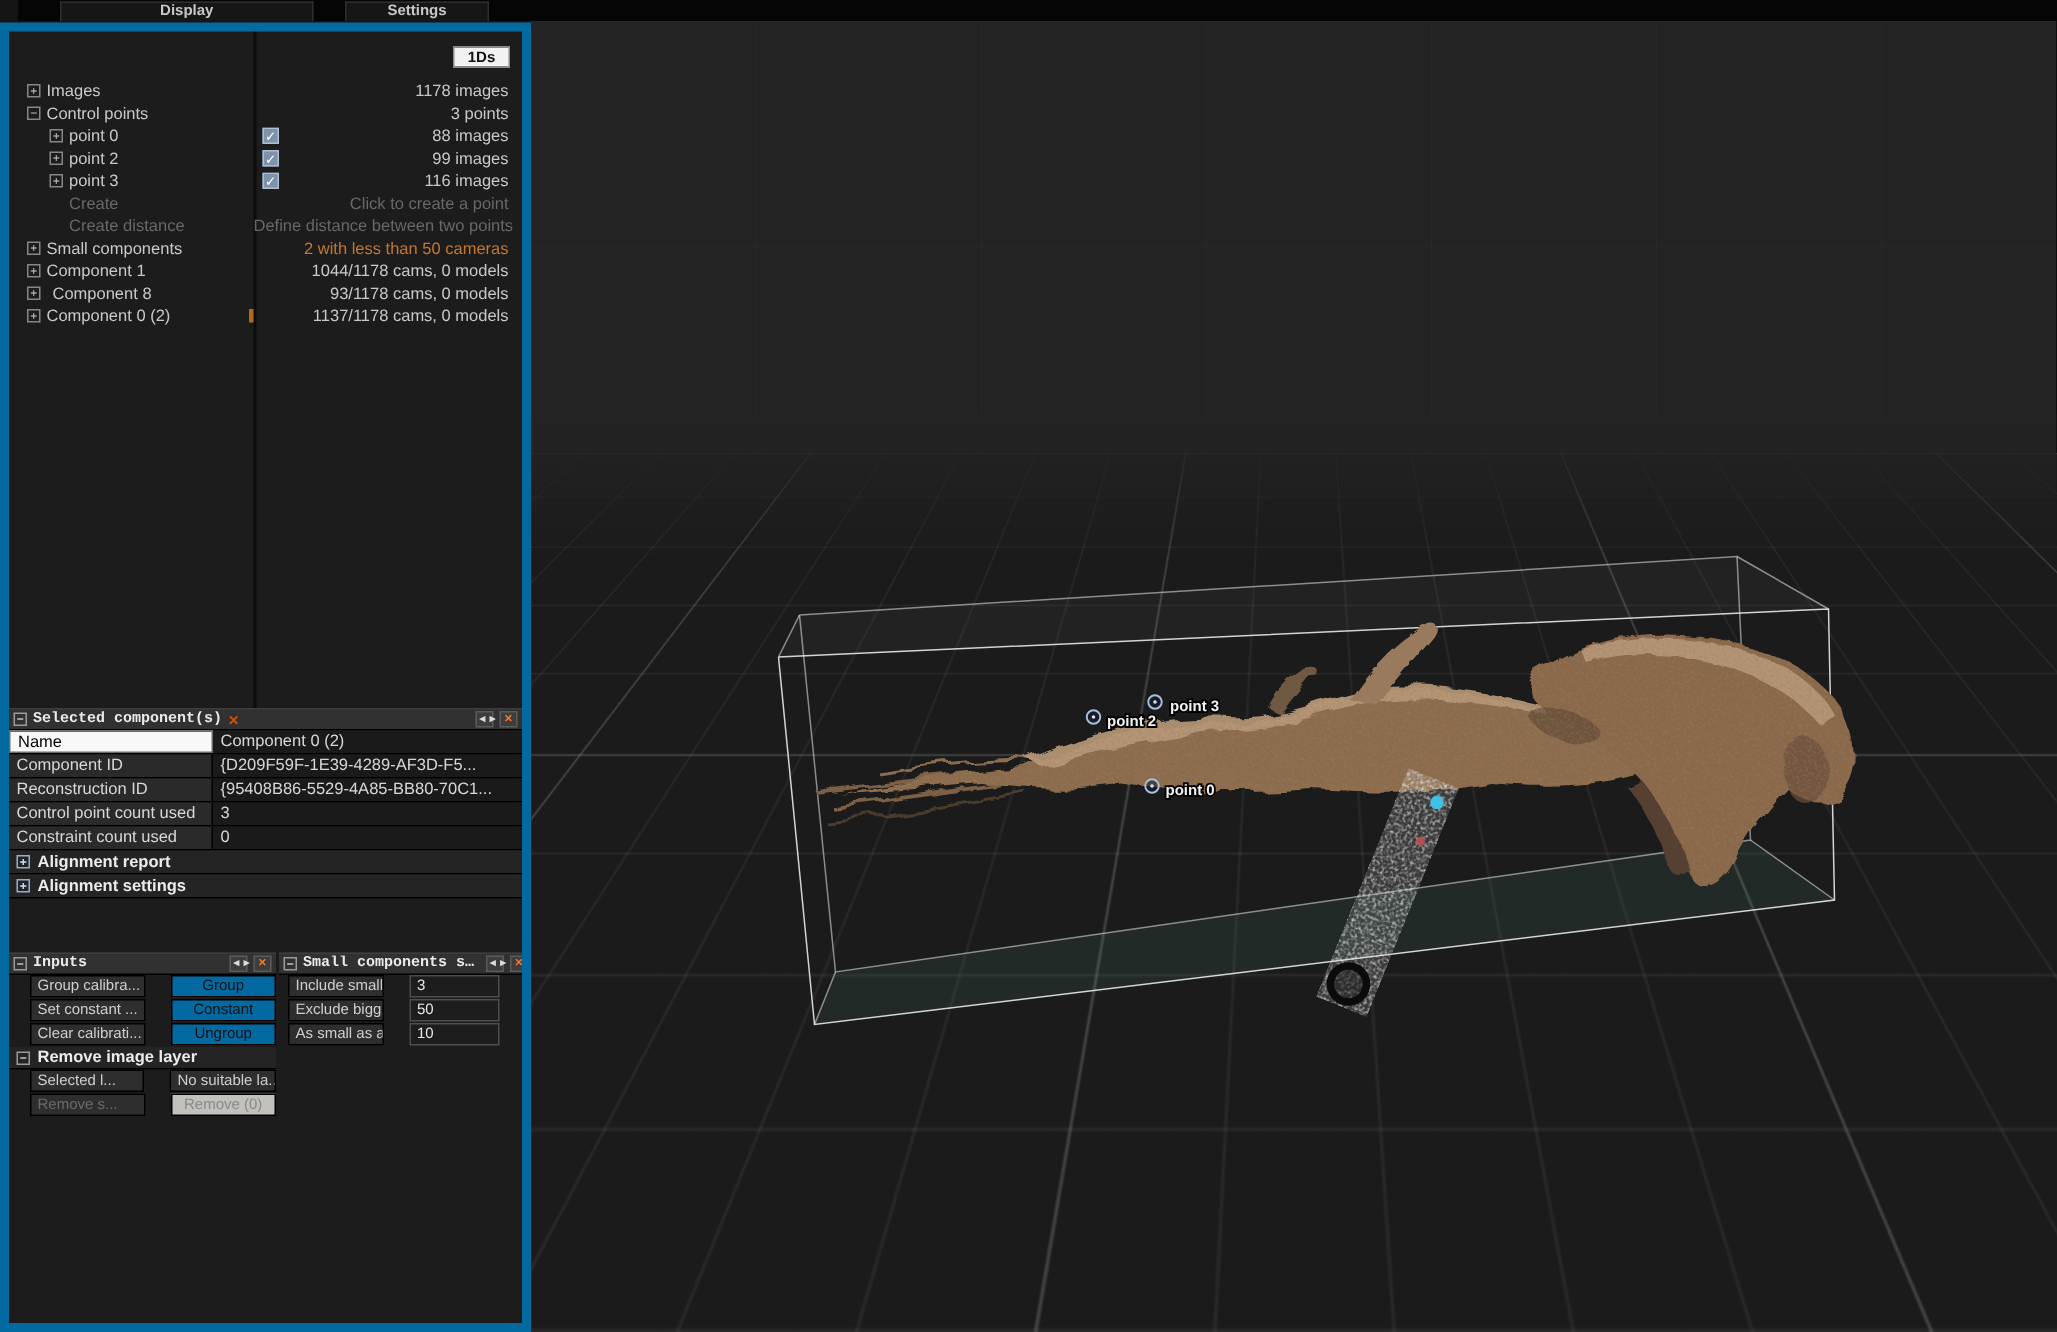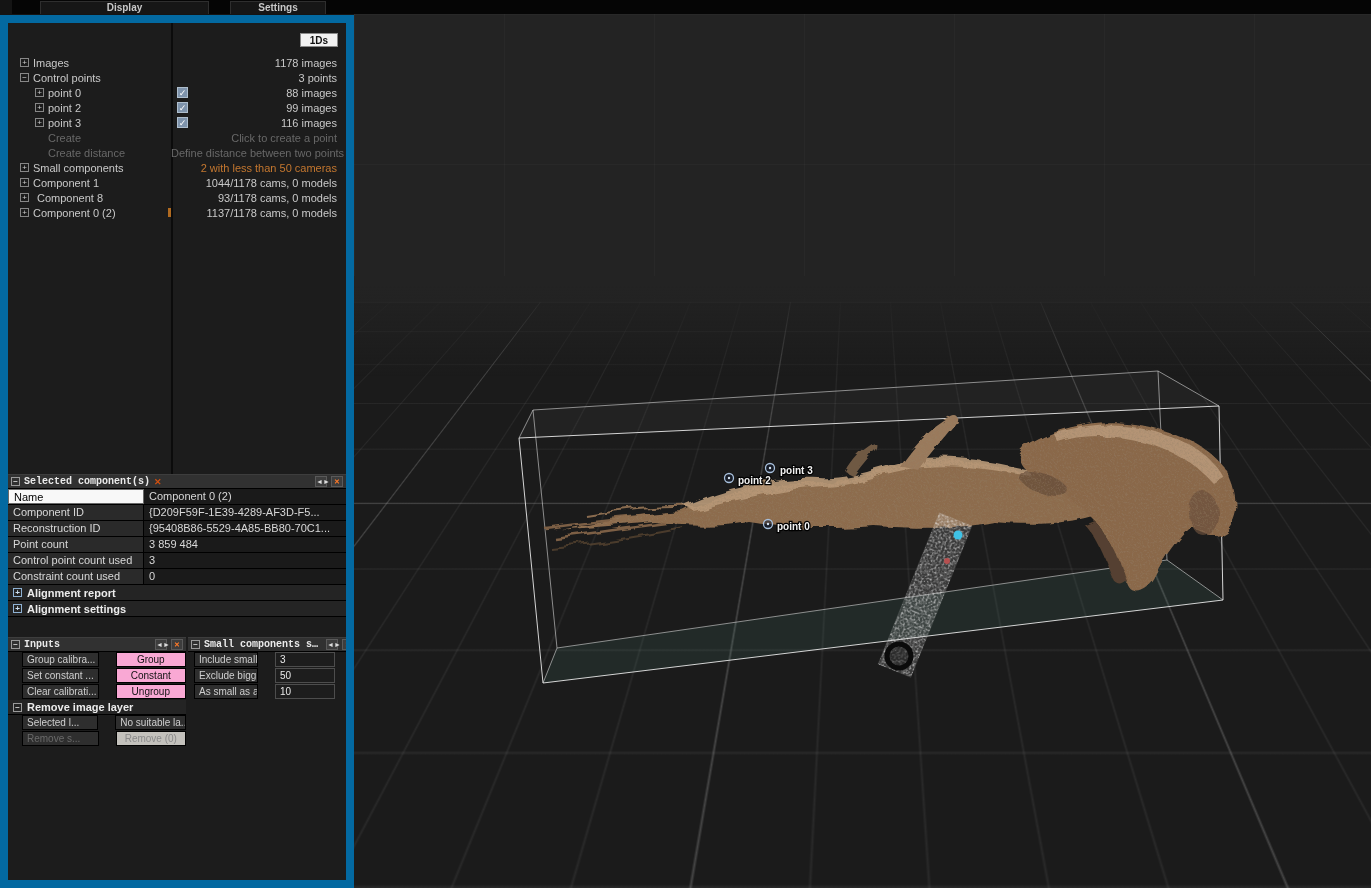--- a/index.html
+++ b/index.html
@@ -9,21 +9,21 @@
 
   
   #tabbar { position:absolute; left:12px; top:0; width:100%; height:14px; background:#050505; z-index:6; }
   .tab { position:absolute; top:1px; height:13px; background:#161616; border:1px solid #2e2e2e; border-bottom:none;
          color:#c8c8c8; font-size:10px; font-weight:bold; line-height:12px; text-align:center; cursor:default; }
   #tab-display { left:28px; width:169px; }
   #tab-settings { left:218px; width:96px; }
 
   
   #left-panel { position:absolute; left:0; top:15px; width:354px; height:873px; background:#1c1c1c;
-                border:8px solid #0369a1; z-index:5; overflow:hidden;padding-left:48px; }
+                border:6px solid #0369a1; z-index:5; overflow:hidden;padding-left:48px; }
 
   
   #tree { position:absolute; left:0; top:0; width:100%; height:451px; }
   #tree-divider { position:absolute; left:163px; top:0; height:100%; width:2px; background:#0b0b0b; }
   #ds-btn { position:absolute; top:10px; right:8px; width:38px; height:14px; background:#f2f2f2; color:#111;
             font-size:10px; font-weight:bold; text-align:center; line-height:13px; border:1px solid #8a8a8a; cursor:pointer; }
   #tree-rows { position:absolute; top:32px; left:0; right:0; }
   .trow { display:flex; height:15px; align-items:center; font-size:11px; color:#c9c9c9; position:relative; }
   .tlab { width:163px; display:flex; align-items:center; gap:4px; overflow:hidden; white-space:nowrap; }
   .ind0 { padding-left:12px; } .ind1 { padding-left:27px; }
@@ -62,21 +62,21 @@
               border-bottom:1px solid #000; color:#ececec; font-weight:bold; font-size:11px; cursor:pointer; }
 
   
   #inputs-panel { position:absolute; left:0; top:614px; width:178px; }
   #small-panel  { position:absolute; left:180px; top:614px; width:169px; }
   .btnrow { display:flex; height:16px; padding-left:14px; align-items:flex-start; gap:17px; }
   #small-panel .btnrow { padding-left:6px; }
   .dbtn { background:#2e2e2e; border:1px solid #000; color:#cfcfcf; font-size:10px; padding:0 4px; height:15px;
           line-height:13px; white-space:nowrap; overflow:hidden; text-align:left; width:82px; cursor:pointer;
           font-family:"Liberation Sans", sans-serif; }
-  .lbtn { background:#f9a8d4; border:1px solid #000; color:#111; font-size:10px; height:15px; line-height:13px;
+  .lbtn { background:#0369a1; border:1px solid #000; color:#111; font-size:10px; height:15px; line-height:13px;
           text-align:center; width:76px; white-space:nowrap; overflow:hidden; cursor:pointer;
           font-family:"Liberation Sans", sans-serif; }
   .dbtn.wide { width:76px; }
   .dbtn.disabled { color:#6a6a6a; cursor:default; }
   .lbtn.disabled { background:#c3c1bc; color:#8a8a8a; cursor:default; }
   .slab { width:64px; }
   .inputcell { width:60px; height:15px; background:#1d1d1d; border:1px solid #4d4d4d; color:#e8e8e8;
                font-size:10px; line-height:13px; padding:0 4px; overflow:hidden; }
 
   
@@ -253,24 +253,20 @@
       </div>
       <div class="prow">
         <div class="plab">Component ID</div>
         <div class="pval">{D209F59F-1E39-4289-AF3D-F5...</div>
       </div>
       <div class="prow">
         <div class="plab">Reconstruction ID</div>
         <div class="pval">{95408B86-5529-4A85-BB80-70C1...</div>
       </div>
       <div class="prow">
-        <div class="plab">Point count</div>
-        <div class="pval">3 859 484</div>
-      </div>
-      <div class="prow">
         <div class="plab">Control point count used</div>
         <div class="pval">3</div>
       </div>
       <div class="prow">
         <div class="plab">Constraint count used</div>
         <div class="pval">0</div>
       </div>
 
       <div class="psection">
         <span class="colbox blue">+</span>

